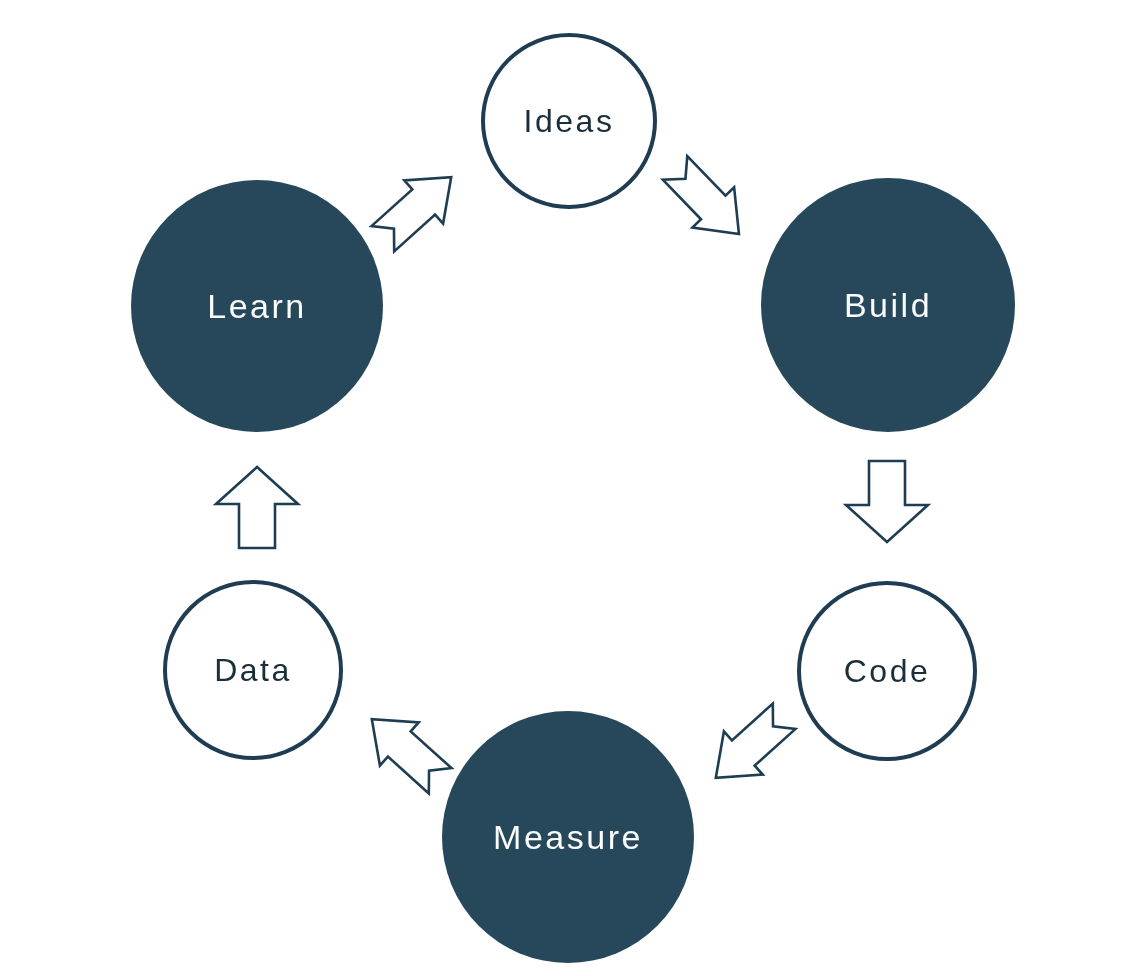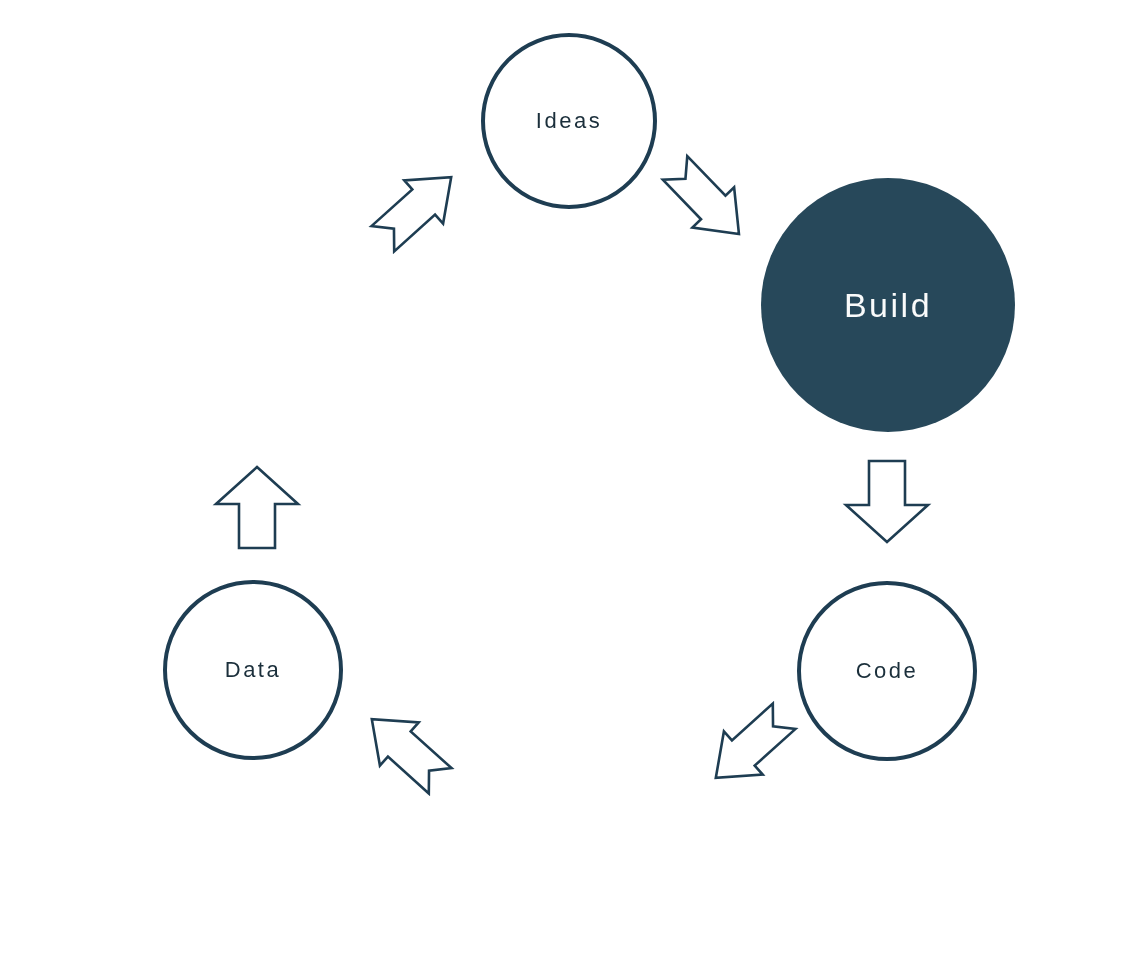--- a/index.html
+++ b/index.html
@@ -38,21 +38,21 @@
   .node.filled .node-label {
     color: var(--text-on-dark);
     font-size: 34px;
   }
   .node.outline {
     background: var(--background);
     border: 4px solid var(--node-outline);
   }
   .node.outline .node-label {
     color: var(--text-on-light);
-    font-size: 22px;
+    font-size: 32px;
   }
   
   #node-ideas   { left: 481px; top:  33px; width: 176px; height: 176px; }
   #node-build   { left: 761px; top: 178px; width: 254px; height: 254px; }
   #node-code    { left: 797px; top: 581px; width: 180px; height: 180px; }
   #node-measure { left: 442px; top: 711px; width: 252px; height: 252px; }
   #node-data    { left: 163px; top: 580px; width: 180px; height: 180px; text-align: right; }
   #node-learn   { left: 131px; top: 180px; width: 252px; height: 252px; }
 
   .arrow { position: absolute; overflow: visible; }
@@ -79,25 +79,31 @@
   </div>
 
   <div class="node outline" id="node-code">
     <span class="node-label">Code</span>
   </div>
 
   <div class="node filled" id="node-build">
     <span class="node-label">Build</span>
   </div>
 
+  <div class="node filled" id="node-measure">
+    <span class="node-label">Measure</span>
+  </div>
 
   <div class="node outline" id="node-data">
     <span class="node-label">Data</span>
   </div>
 
+  <div class="node filled" id="node-learn">
+    <span class="node-label">Learn</span>
+  </div>
 
   <svg class="arrow" id="arrow-learn-ideas" width="96" height="62" viewBox="0 0 96 62">
     <polygon points="2,14 57,14 57,2 94,31 57,60 57,48 2,48 17,31"></polygon>
   </svg>
 
   <svg class="arrow" id="arrow-ideas-build" width="96" height="62" viewBox="0 0 96 62">
     <polygon points="2,14 57,14 57,2 94,31 57,60 57,48 2,48 17,31"></polygon>
   </svg>
 
   <svg class="arrow" id="arrow-build-code" width="88" height="86" viewBox="0 0 88 86">

